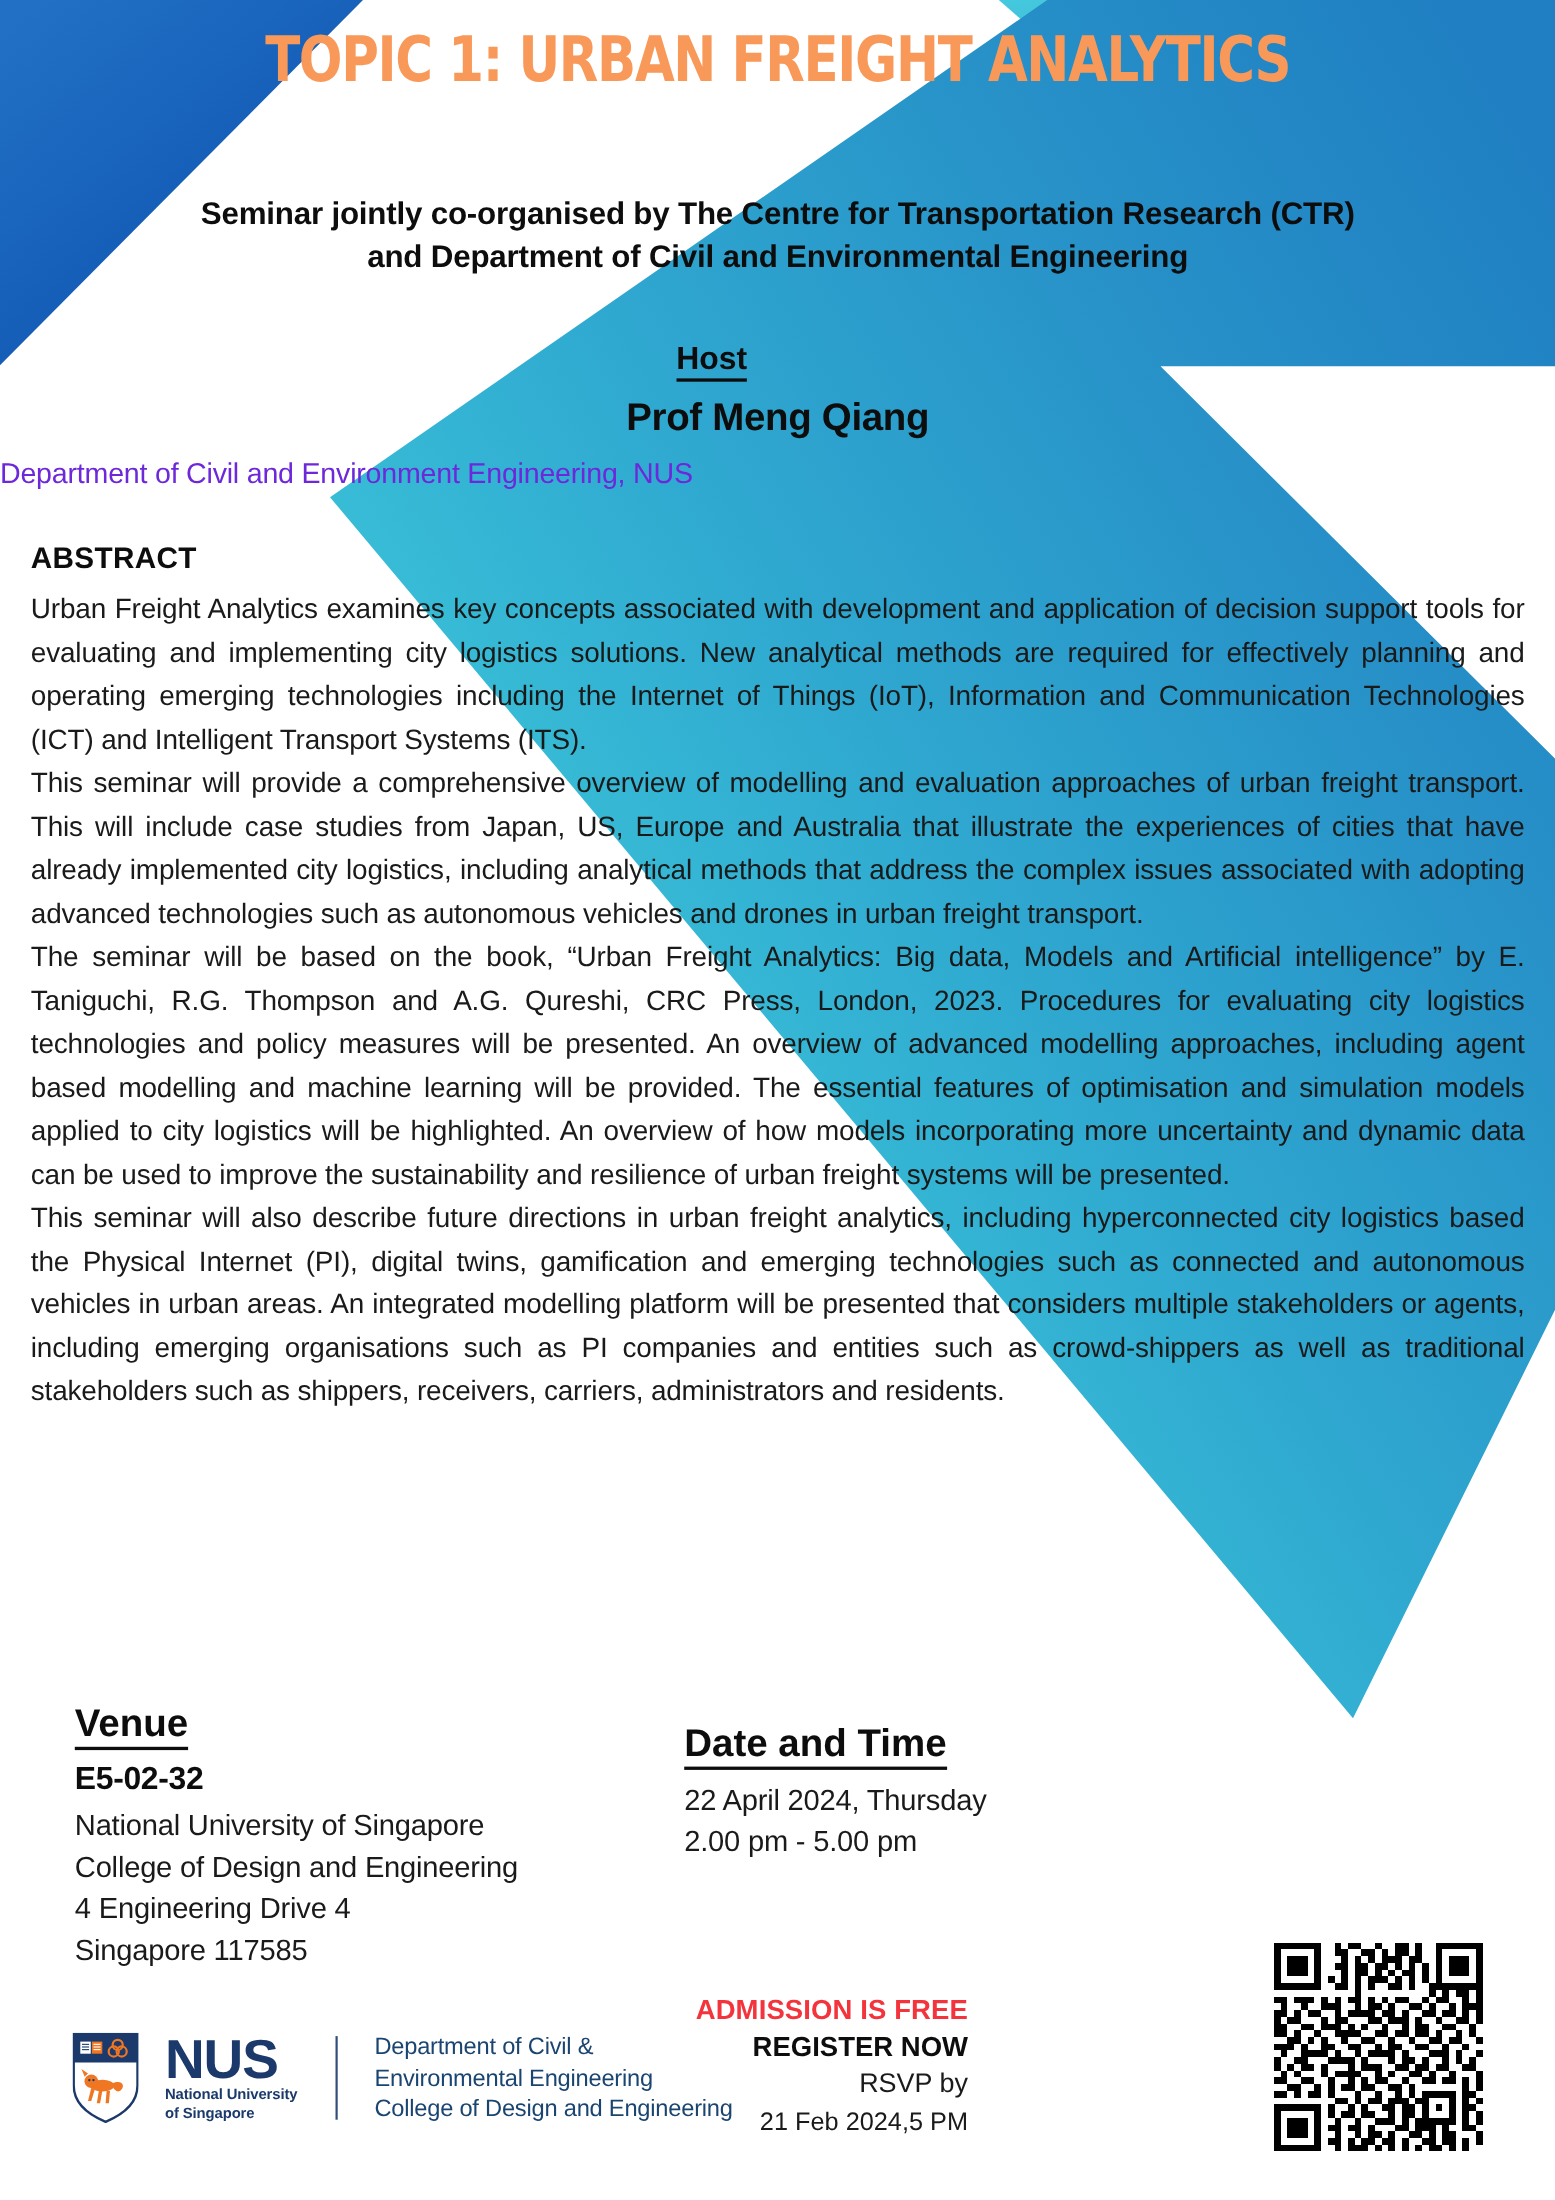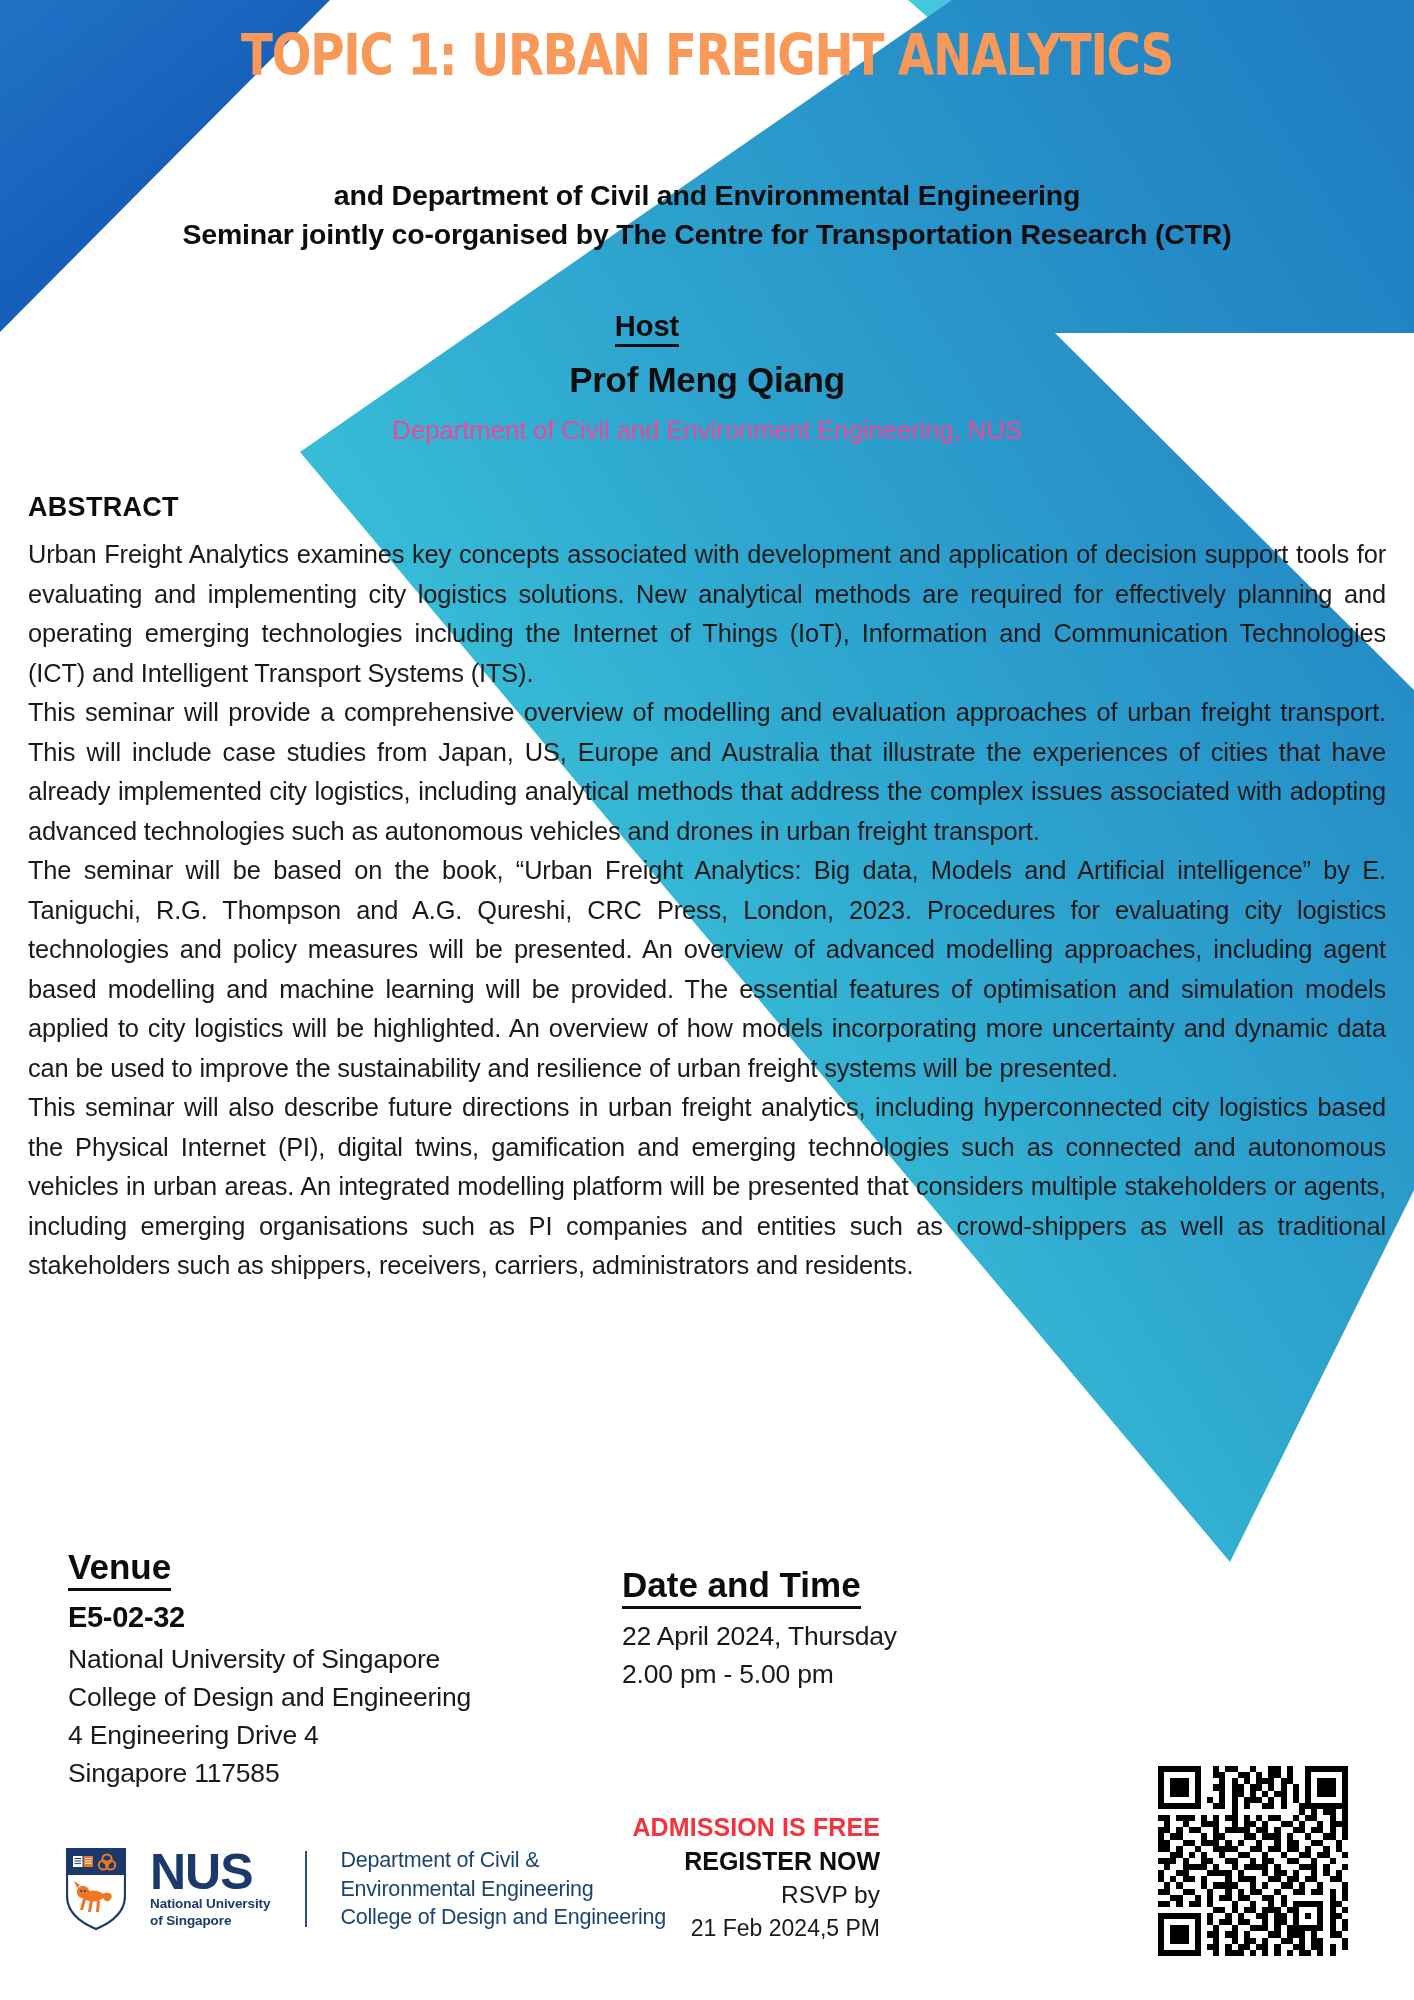--- a/index.html
+++ b/index.html
@@ -82,23 +82,23 @@
     font-weight: bold;
     font-size: 35px;
     color: #0d0d0d;
     letter-spacing: -0.3px;
   }
   .host-affil {
     position: absolute;
     top: 415px;
     left: 0;
     width: 1414px;
-    text-align: center;
+    text-align: left;
     font-size: 26px;
-    color: #ec4899;
+    color: #6d28d9;
     letter-spacing: -0.2px;
   }
   .abstract-heading {
     position: absolute;
     top: 492px;
     left: 28px;
     font-weight: bold;
     font-size: 27px;
     letter-spacing: 0.3px;
     color: #0d0d0d;
@@ -304,22 +304,22 @@
     <polygon points="908,0 1414,0 1414,124 1050,124" fill="url(#gTop)"></polygon>
 
     <polygon points="952,0 1414,0 1414,333 1055,333 1414,690 1414,1190 1230,1562 300,452" fill="url(#gBand2)"></polygon>
   </svg>
 
   <div class="content">
 
     <div class="title">TOPIC 1: URBAN FREIGHT ANALYTICS</div>
 
     <div class="subtitle">
+      <div>Seminar jointly co-organised by The Centre for Transportation Research (CTR)</div>
       <div>and Department of Civil and Environmental Engineering</div>
-      <div>Seminar jointly co-organised by The Centre for Transportation Research (CTR)</div>
     </div>
 
     <div class="host-label">
       <span>Host</span>
     </div>
     <div class="host-name">Prof Meng Qiang</div>
     <div class="host-affil">Department of Civil and Environment Engineering, NUS</div>
 
     <div class="abstract-heading">ABSTRACT</div>
 

